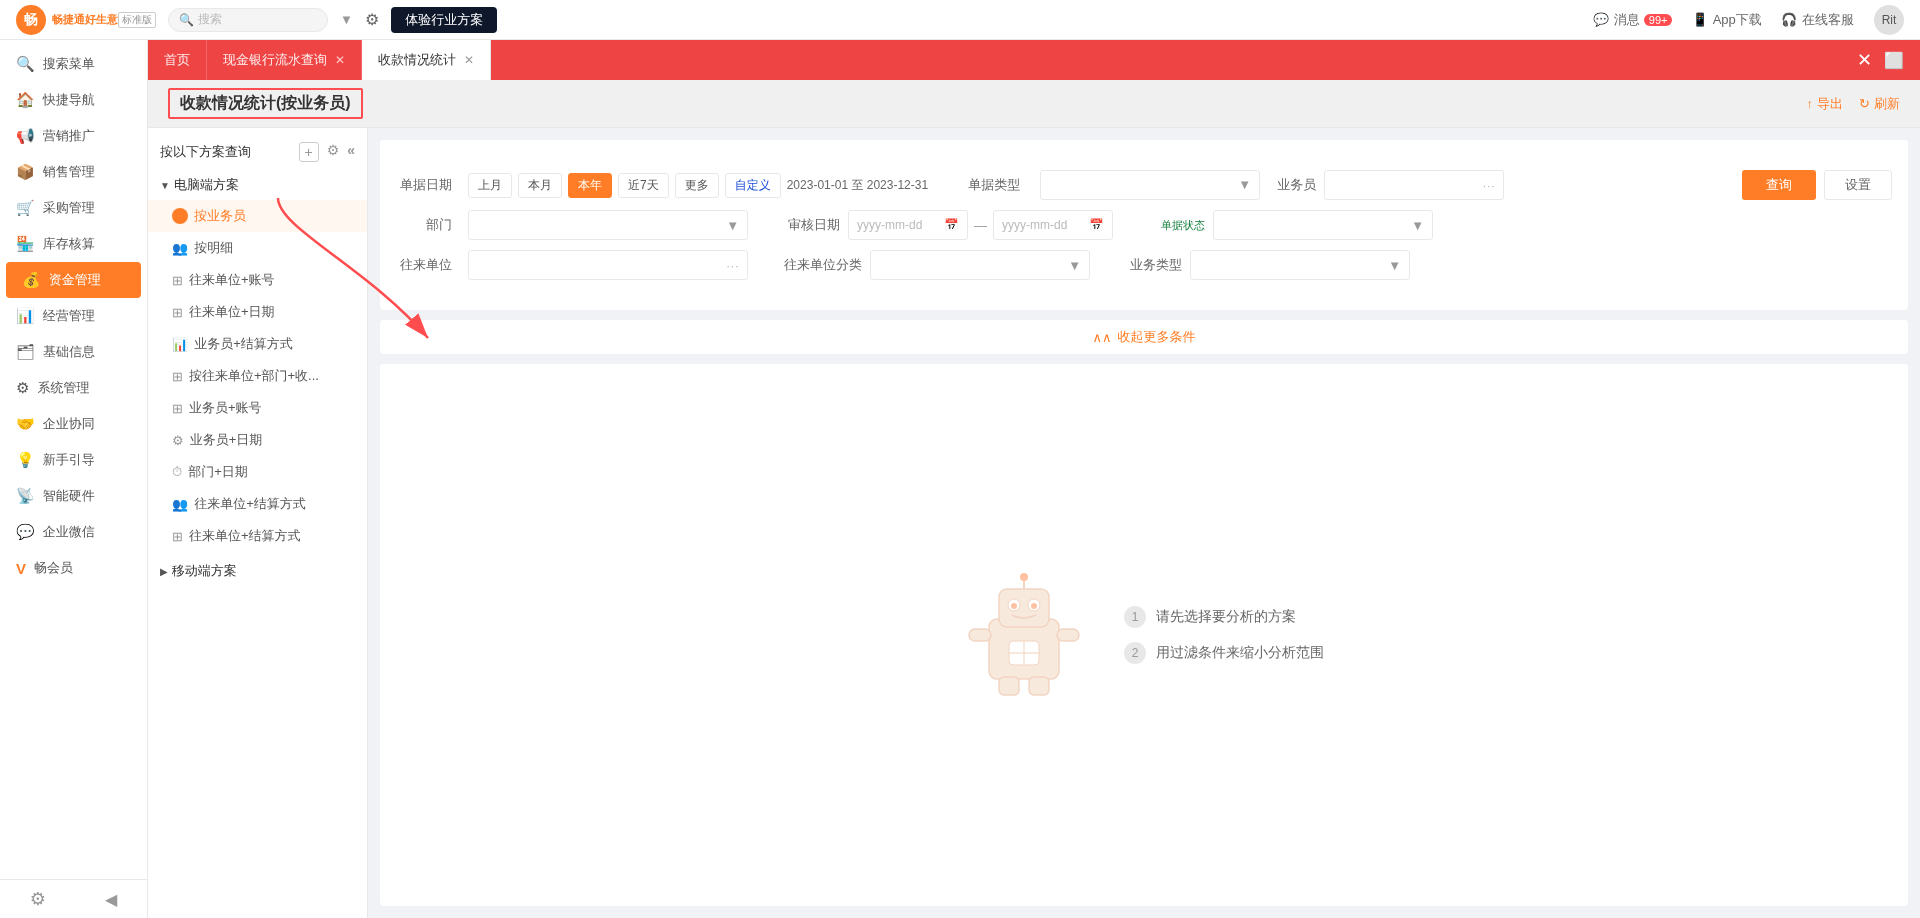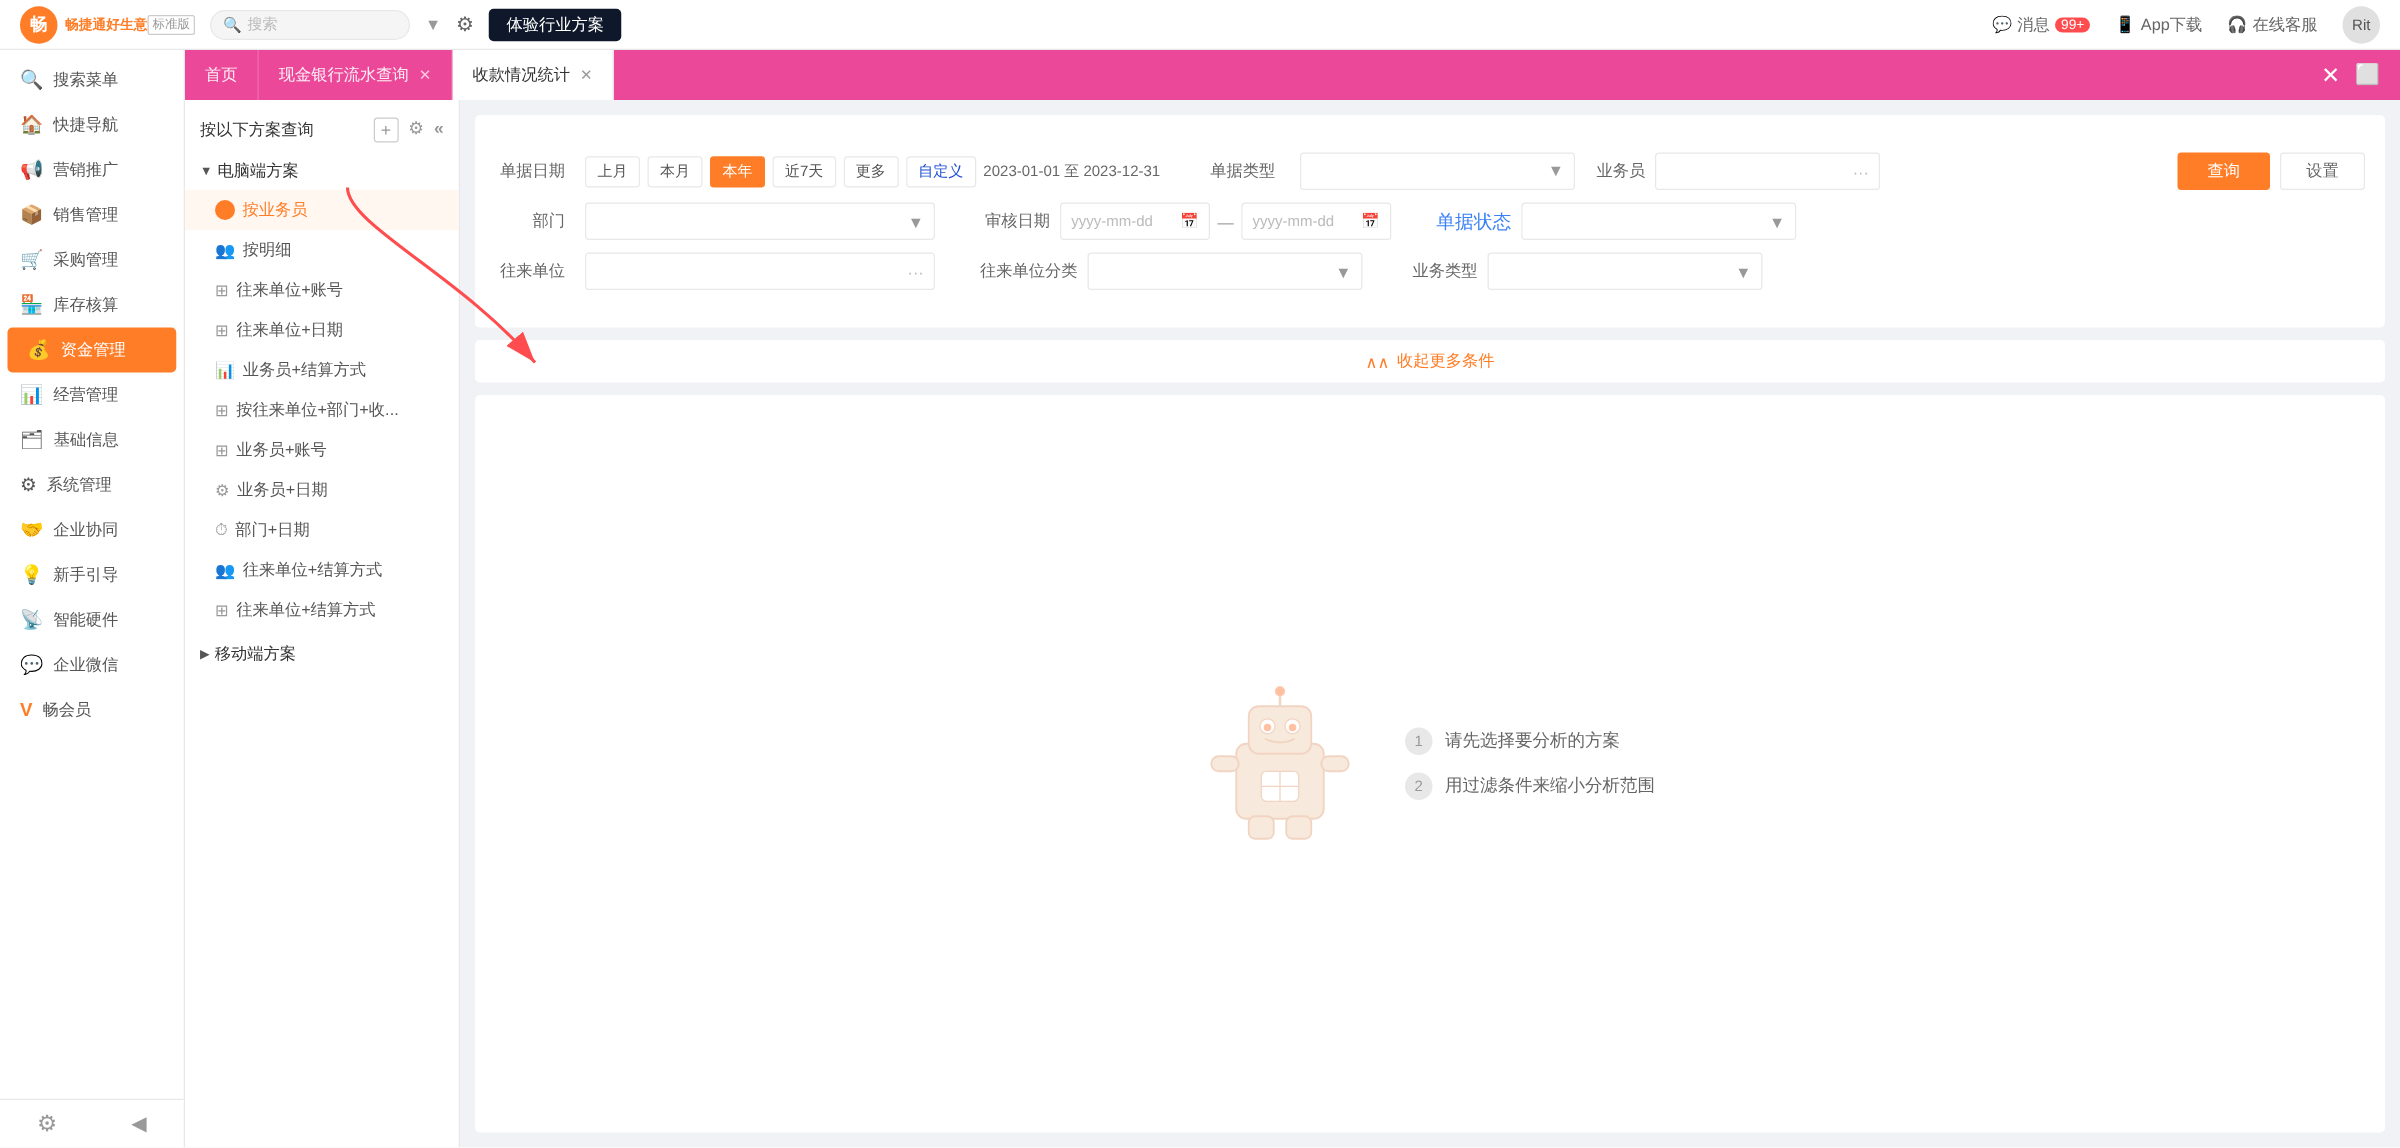--- a/index.html
+++ b/index.html
@@ -109,38 +109,51 @@
       </div>
     </div>
     <div style="padding:8px 0; border-top:1px solid #e8e8e8; display:flex; align-items:center; justify-content:space-around;">
       <span style="font-size:18px; color:#999; cursor:pointer;">⚙</span>
       <span style="font-size:16px; color:#999; cursor:pointer;">◀</span>
     </div>
   </div>
 
   <div style="flex:1; display:flex; flex-direction:column;">
 
-    <div style="height:40px; background:#ec4899; display:flex; align-items:center;">
+    <div style="height:40px; background:#ef4444; display:flex; align-items:center;">
       <div style="height:40px; display:flex; align-items:center; padding:0 16px; color:rgba(255,255,255,0.9); font-size:13px; cursor:pointer; border-right:1px solid rgba(255,255,255,0.2);">
         <span>首页</span>
       </div>
       <div style="height:40px; display:flex; align-items:center; padding:0 16px; color:rgba(255,255,255,0.9); font-size:13px; cursor:pointer; border-right:1px solid rgba(255,255,255,0.2); gap:8px;">
         <span>现金银行流水查询</span>
         <span style="color:rgba(255,255,255,0.7); font-size:12px;">✕</span>
       </div>
       <div style="height:40px; display:flex; align-items:center; padding:0 16px; background:#fff; color:#333; font-size:13px; cursor:pointer; border-right:1px solid #e8e8e8; gap:8px;">
         <span>收款情况统计</span>
         <span style="color:#999; font-size:12px;">✕</span>
       </div>
       <div style="margin-left:auto; display:flex; align-items:center; gap:12px; padding-right:16px;">
         <span style="color:#fff; font-size:18px; cursor:pointer;">✕</span>
         <span style="color:#fff; font-size:16px; cursor:pointer;">⬜</span>
       </div>
     </div>
 
+    <div style="height:48px; background:#f0f0f0; border-bottom:1px solid #e8e8e8; display:flex; align-items:center; padding:0 20px; justify-content:space-between;">
+      <div style="font-size:16px; font-weight:bold; color:#333; border:2px solid #ff4d4f; padding:3px 10px; border-radius:2px;">收款情况统计(按业务员)</div>
+      <div style="display:flex; align-items:center; gap:16px;">
+        <div style="display:flex; align-items:center; gap:4px; color:#ff7d26; font-size:13px; cursor:pointer;">
+          <span>↑</span>
+          <span>导出</span>
+        </div>
+        <div style="display:flex; align-items:center; gap:4px; color:#ff7d26; font-size:13px; cursor:pointer;">
+          <span>↻</span>
+          <span>刷新</span>
+        </div>
+      </div>
+    </div>
 
     <div style="flex:1; display:flex; overflow:hidden; position:relative;">
 
       <div style="width:220px; background:#fff; border-right:1px solid #e8e8e8; overflow-y:auto; padding-top:8px;">
         <div style="display:flex; align-items:center; justify-content:space-between; padding:6px 12px 8px;">
           <span style="font-size:13px; color:#333; font-weight:500;">按以下方案查询</span>
           <div style="display:flex; gap:8px;">
             <span style="color:#999; font-size:16px; cursor:pointer; border:1px solid #ccc; border-radius:3px; width:20px; height:20px; display:flex; align-items:center; justify-content:center; font-size:14px;">+</span>
             <span style="color:#999; font-size:14px; cursor:pointer;">⚙</span>
             <span style="color:#999; font-size:14px; cursor:pointer; font-weight:bold;">«</span>
@@ -256,21 +269,21 @@
                   <span style="color:#bbb;">📅</span>
                 </div>
                 <span style="color:#999;">—</span>
                 <div style="height:30px; border:1px solid #e8e8e8; border-radius:3px; padding:0 8px; font-size:12px; color:#bbb; min-width:120px; display:flex; align-items:center; justify-content:space-between;">
                   <span>yyyy-mm-dd</span>
                   <span style="color:#bbb;">📅</span>
                 </div>
               </div>
             </div>
             <div style="margin-left:20px; display:flex; align-items:center; gap:8px;">
-              <span style="font-size:15px; color:#3b82f6; min-width:56px; text-align:right;">单据状态</span>
+              <span style="font-size:11px; color:#15803d; min-width:56px; text-align:right;">单据状态</span>
               <div style="height:30px; border:1px solid #e8e8e8; border-radius:3px; padding:0 8px; font-size:13px; color:#555; display:flex; align-items:center; justify-content:space-between; cursor:pointer; min-width:220px;">
                 <span></span>
                 <span style="color:#999;">▼</span>
               </div>
             </div>
           </div>
 
           <div style="display:flex; align-items:center; gap:16px; flex-wrap:wrap;">
             <span style="font-size:13px; color:#666; min-width:56px; text-align:right;">往来单位</span>
             <div style="height:30px; border:1px solid #e8e8e8; border-radius:3px; padding:0 8px; font-size:13px; color:#555; display:flex; align-items:center; justify-content:space-between; cursor:pointer; min-width:280px;">

